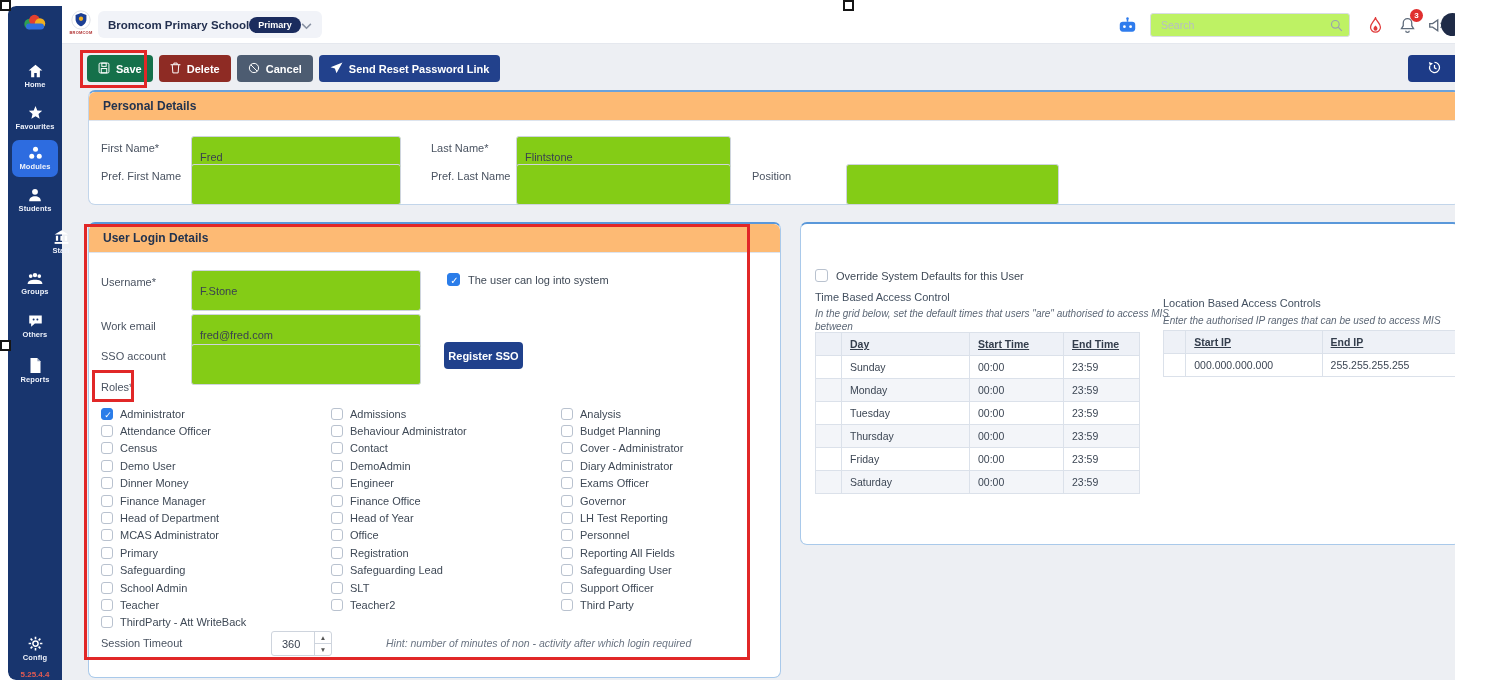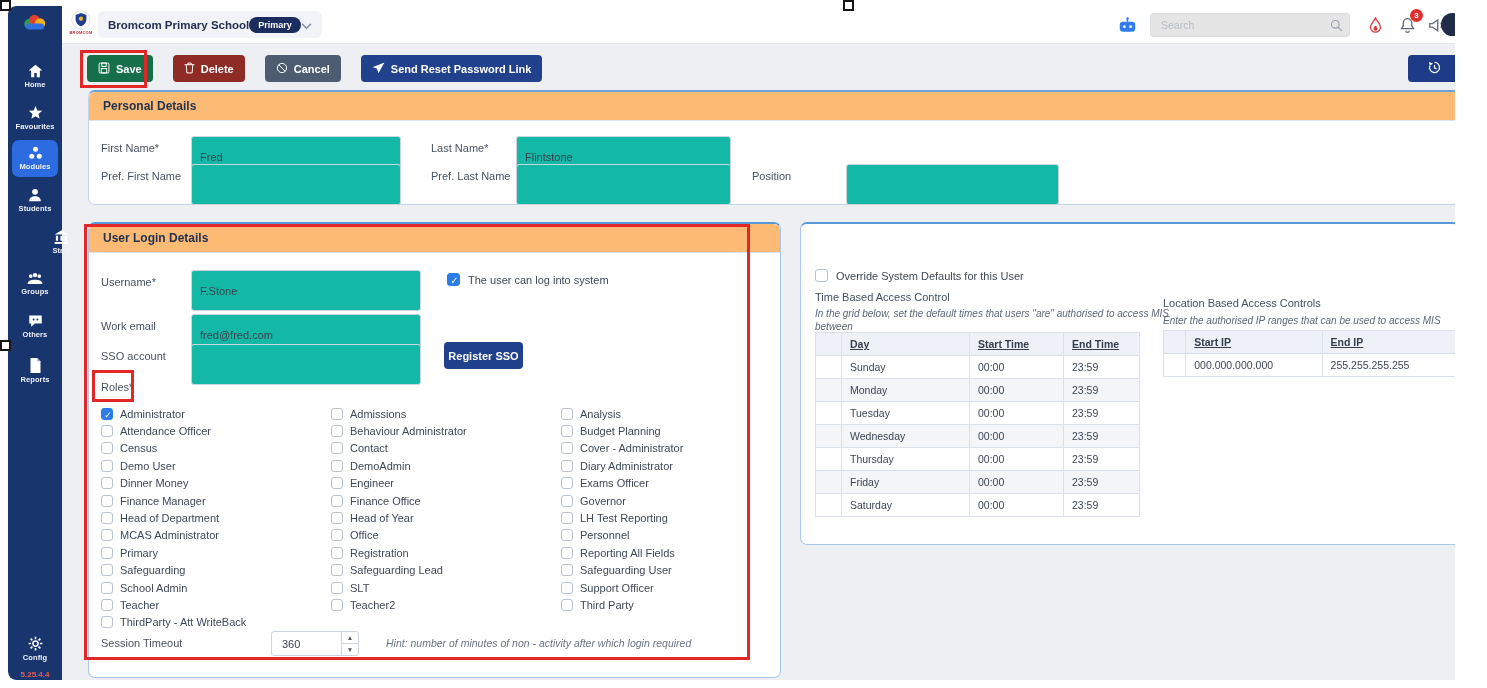--- a/index.html
+++ b/index.html
@@ -28,60 +28,60 @@
   .crest { position:absolute; left:6px; top:4px; width:26px; height:30px; display:flex; flex-direction:column; align-items:center; }
   .crest .ctext { font-size:4px; color:#b03030; font-weight:bold; letter-spacing:.2px; }
   .school-select { position:absolute; left:36px; top:5px; height:27px; padding:0 10px; background:#f1f3f8; border-radius:6px; display:flex; align-items:center; cursor:pointer; }
   .school-name { font-size:11.5px; font-weight:bold; color:#233050; }
   .school-badge { background:#1b2c5e; color:#fff; font-size:9px; font-weight:bold; padding:3px 9px; border-radius:9px; }
   .tb-ico { position:absolute; top:8px; width:22px; height:22px; display:flex; align-items:center; justify-content:center; cursor:pointer; }
   .i-bot{left:1054px;} .i-flame{left:1302px;} .i-bell{left:1334px;} .i-mega{left:1364px;}
   .badge-dot { position:absolute; top:-5px; right:-5px; min-width:13px; height:13px; border-radius:7px; background:#e02f2f; color:#fff; font-size:8px; font-weight:bold; display:flex; align-items:center; justify-content:center; padding:0 2px; }
   .avatar { position:absolute; left:1379px; top:7px; width:23px; height:23px; border-radius:50%; background:#1f2b47; cursor:pointer; }
   .search-wrap { position:absolute; left:1088px; top:7px; width:200px; height:24px; }
-  .search-wrap input { width:100%; height:100%; border:1px solid #d8dde4; border-radius:3px; padding:0 26px 0 10px; font-size:10.5px; color:#444; font-family:"Liberation Sans",sans-serif; background:#e5e5e5; }
+  .search-wrap input { width:100%; height:100%; border:1px solid #d8dde4; border-radius:3px; padding:0 26px 0 10px; font-size:10.5px; color:#444; font-family:"Liberation Sans",sans-serif; background:#bef264; }
   .search-wrap input::placeholder { color:#b6bcc6; }
   .search-ico { position:absolute; right:7px; top:5px; }
 
   
-  .btnrow { position:absolute; left:79px; top:49px; display:flex; gap:20px; z-index:5; }
+  .btnrow { position:absolute; left:79px; top:49px; display:flex; gap:6px; z-index:5; }
   .btn { height:27px; border:none; border-radius:4px; color:#fff; font-size:11px; font-weight:bold; display:flex; align-items:center; gap:6px; padding:0 11px; cursor:pointer; font-family:"Liberation Sans",sans-serif; }
   .btn svg { flex:0 0 auto; }
   .btn-save{background:#15704a;} .btn-del{background:#8e2b24;} .btn-cancel{background:#4d5c71;} .btn-send{background:#22418c;}
   .btn-history { position:absolute; left:1400px; top:49px; width:52px; height:27px; background:#1d3b87; border:none; border-radius:4px 0 0 4px; color:#fff; cursor:pointer; display:flex; align-items:center; justify-content:center; }
 
   
   .panel { position:absolute; background:#fff; border:1px solid #a9c9ea; border-top:2px solid #5a98da; border-radius:7px; }
   .panel-personal { left:80px; top:84px; width:1372px; height:115px; border-color:#c2d5ea; border-top-color:#6aa2dc; }
   .panel-login    { left:80px; top:216px; width:693px; height:456px; overflow:hidden; }
   .panel-access   { left:792px; top:216px; width:660px; height:323px; overflow:hidden; }
   .panel-h { height:29px; background:#fdba74; border-bottom:1px solid #dde4ee; display:flex; align-items:center; padding-left:14px; border-radius:6px 6px 0 0; }
   .panel-h span { font-size:12px; font-weight:bold; color:#22334f; }
 
   .flabel { position:absolute; font-size:11px; color:#4a5361; }
   .fhint  { position:absolute; font-size:10.5px; font-style:italic; color:#6a7482; }
-  .tinput { position:absolute; height:41px; border:1px solid #ced4dd; border-radius:3px; padding:0 8px; font-size:11px; color:#3a4250; font-family:"Liberation Sans",sans-serif; background:#14b8a6; }
+  .tinput { position:absolute; height:41px; border:1px solid #ced4dd; border-radius:3px; padding:0 8px; font-size:11px; color:#3a4250; font-family:"Liberation Sans",sans-serif; background:#84cc16; }
 
   
   .cb { display:inline-block; width:13px; height:13px; border:1px solid #b9c2cf; border-radius:3px; background:#fff; cursor:pointer; flex:0 0 auto; position:relative; }
   .cb.checked { background:#2b7de9; border-color:#2b7de9; }
   .cb.checked::after { content:"✓"; position:absolute; left:0; top:0; width:13px; height:13px; color:#fff; font-size:10px; line-height:13px; text-align:center; }
   .cb-line { position:absolute; display:flex; align-items:center; gap:8px; }
   .cb-line .cbl { font-size:11px; color:#3f4956; }
 
   
   .role-col { position:absolute; top:181px; display:flex; flex-direction:column; }
   .rc1{left:12px;} .rc2{left:242px;} .rc3{left:472px;}
   .role-row { height:17.4px; display:flex; align-items:center; gap:7px; cursor:pointer; }
   .role-row .cb { width:12px; height:12px; }
   .role-row .cb.checked::after { width:12px; height:12px; line-height:12px; font-size:9px; }
   .role-label { font-size:11px; color:#3f4956; }
 
   
-  .spin { position:absolute; left:182px; top:407px; width:88px; height:25px; border:1px solid #ced4dd; border-radius:3px; background:#fff; display:flex; }
+  .spin { position:absolute; left:182px; top:407px; width:61px; height:25px; border:1px solid #ced4dd; border-radius:3px; background:#fff; display:flex; }
   .spin .sval { flex:1; font-size:11px; color:#3a4250; display:flex; align-items:center; padding-left:10px; }
   .spin .sbtns { width:17px; border-left:1px solid #ced4dd; display:flex; flex-direction:column; }
   .spin .sb { flex:1; display:flex; align-items:center; justify-content:center; font-size:6.5px; color:#555; cursor:pointer; }
   .spin .sb:first-child { border-bottom:1px solid #ced4dd; }
 
   
   .sec-title { position:absolute; font-size:11px; color:#435060; }
   .sec-sub { position:absolute; font-size:10px; font-style:italic; color:#5c6776; line-height:13px; }
   table.grid { border-collapse:collapse; position:absolute; background:#fff; }
   table.grid th, table.grid td { border:1px solid #dbe1ea; font-size:10.5px; padding:5px 8px; text-align:left; }
@@ -607,26 +607,20 @@
               <td class="c3">23:59</td>
             </tr>
 
             <tr>
               <td class="c0"></td>
               <td class="c1">Tuesday</td>
               <td class="c2">00:00</td>
               <td class="c3">23:59</td>
             </tr>
 
-            <tr>
-              <td class="c0"></td>
-              <td class="c1">Wednesday</td>
-              <td class="c2">00:00</td>
-              <td class="c3">23:59</td>
-            </tr>
 
             <tr>
               <td class="c0"></td>
               <td class="c1">Thursday</td>
               <td class="c2">00:00</td>
               <td class="c3">23:59</td>
             </tr>
 
             <tr>
               <td class="c0"></td>

